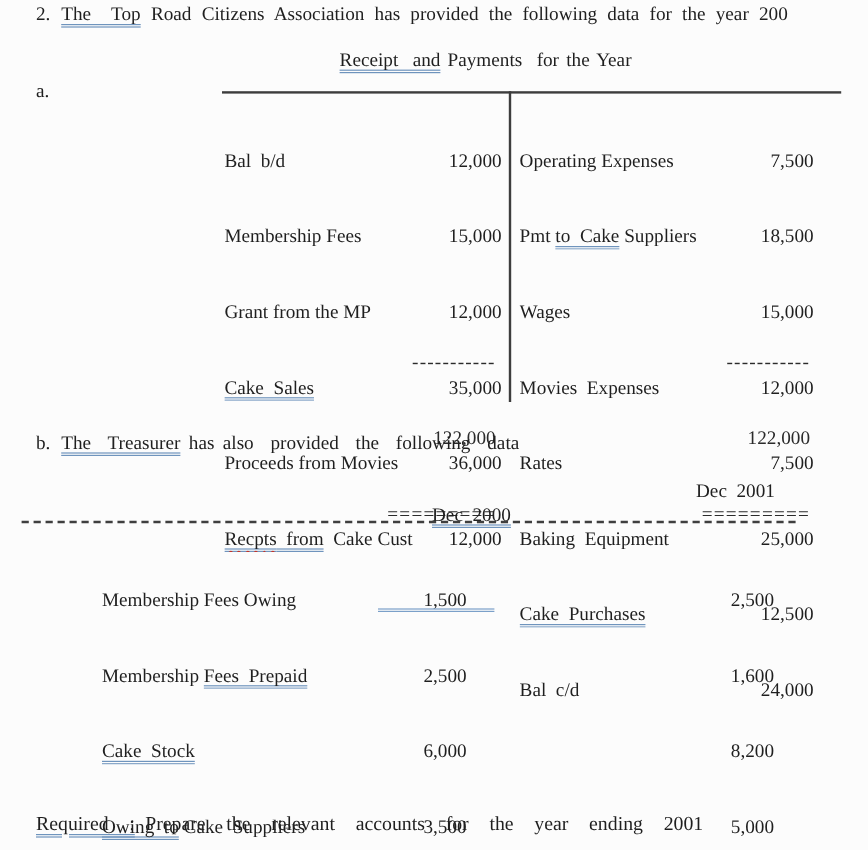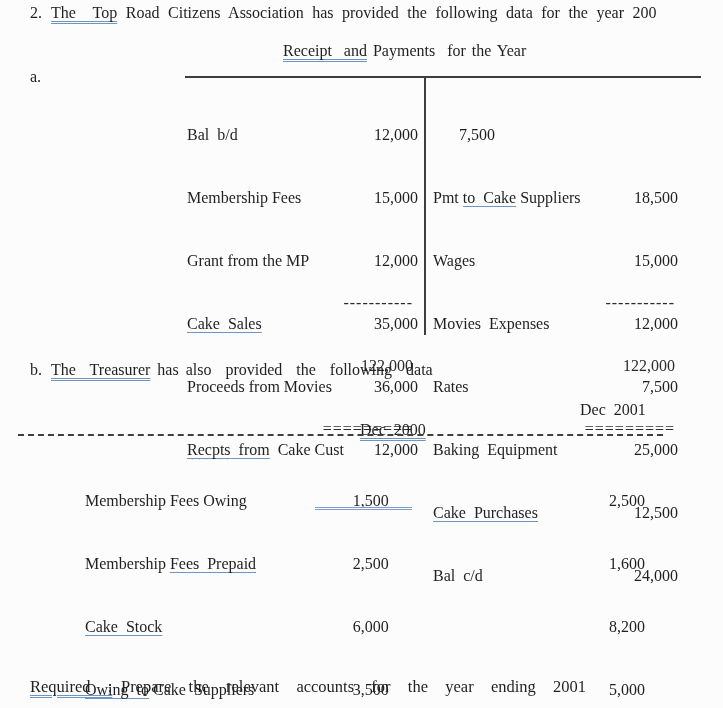--- a/index.html
+++ b/index.html
@@ -69,21 +69,21 @@
 <div class="abs col col-left">
   <div class="row"><span class="lbl"><span>Bal  b/d</span><span class="gu"></span><span></span></span><span class="amt">12,000</span></div>
   <div class="row"><span class="lbl"><span>Membership Fees</span><span class="gu"></span><span></span></span><span class="amt">15,000</span></div>
   <div class="row"><span class="lbl"><span>Grant from the MP</span><span class="gu"></span><span></span></span><span class="amt">12,000</span></div>
   <div class="row"><span class="lbl"><span></span><span class="gu">Cake  Sales</span><span></span></span><span class="amt">35,000</span></div>
   <div class="row"><span class="lbl"><span>Proceeds from Movies</span><span class="gu"></span><span></span></span><span class="amt">36,000</span></div>
   <div class="row"><span class="lbl"><span class="gu"><span class="guw">Recpts</span><span>  from</span></span><span>  Cake Cust</span></span><span class="amt">12,000</span></div>
 </div>
 
 <div class="abs col col-right">
-  <div class="row"><span class="amt">7,500</span></div>
+  <div class="row"><span class="lbl"><span>Operating Expenses</span><span class="gu"></span><span></span></span><span class="amt">7,500</span></div>
   <div class="row"><span class="lbl"><span>Pmt </span><span class="gu">to  Cake</span><span> Suppliers</span></span><span class="amt">18,500</span></div>
   <div class="row"><span class="lbl"><span>Wages</span><span class="gu"></span><span></span></span><span class="amt">15,000</span></div>
   <div class="row"><span class="lbl"><span>Movies  Expenses</span><span class="gu"></span><span></span></span><span class="amt">12,000</span></div>
   <div class="row"><span class="lbl"><span>Rates</span><span class="gu"></span><span></span></span><span class="amt">7,500</span></div>
   <div class="row"><span class="lbl"><span>Baking  Equipment</span><span class="gu"></span><span></span></span><span class="amt">25,000</span></div>
   <div class="row"><span class="lbl"><span></span><span class="gu">Cake  Purchases</span><span></span></span><span class="amt">12,500</span></div>
   <div class="row"><span class="lbl"><span>Bal  c/d</span><span class="gu"></span><span></span></span><span class="amt">24,000</span></div>
 </div>
 
 <div class="abs totals totals-left">

